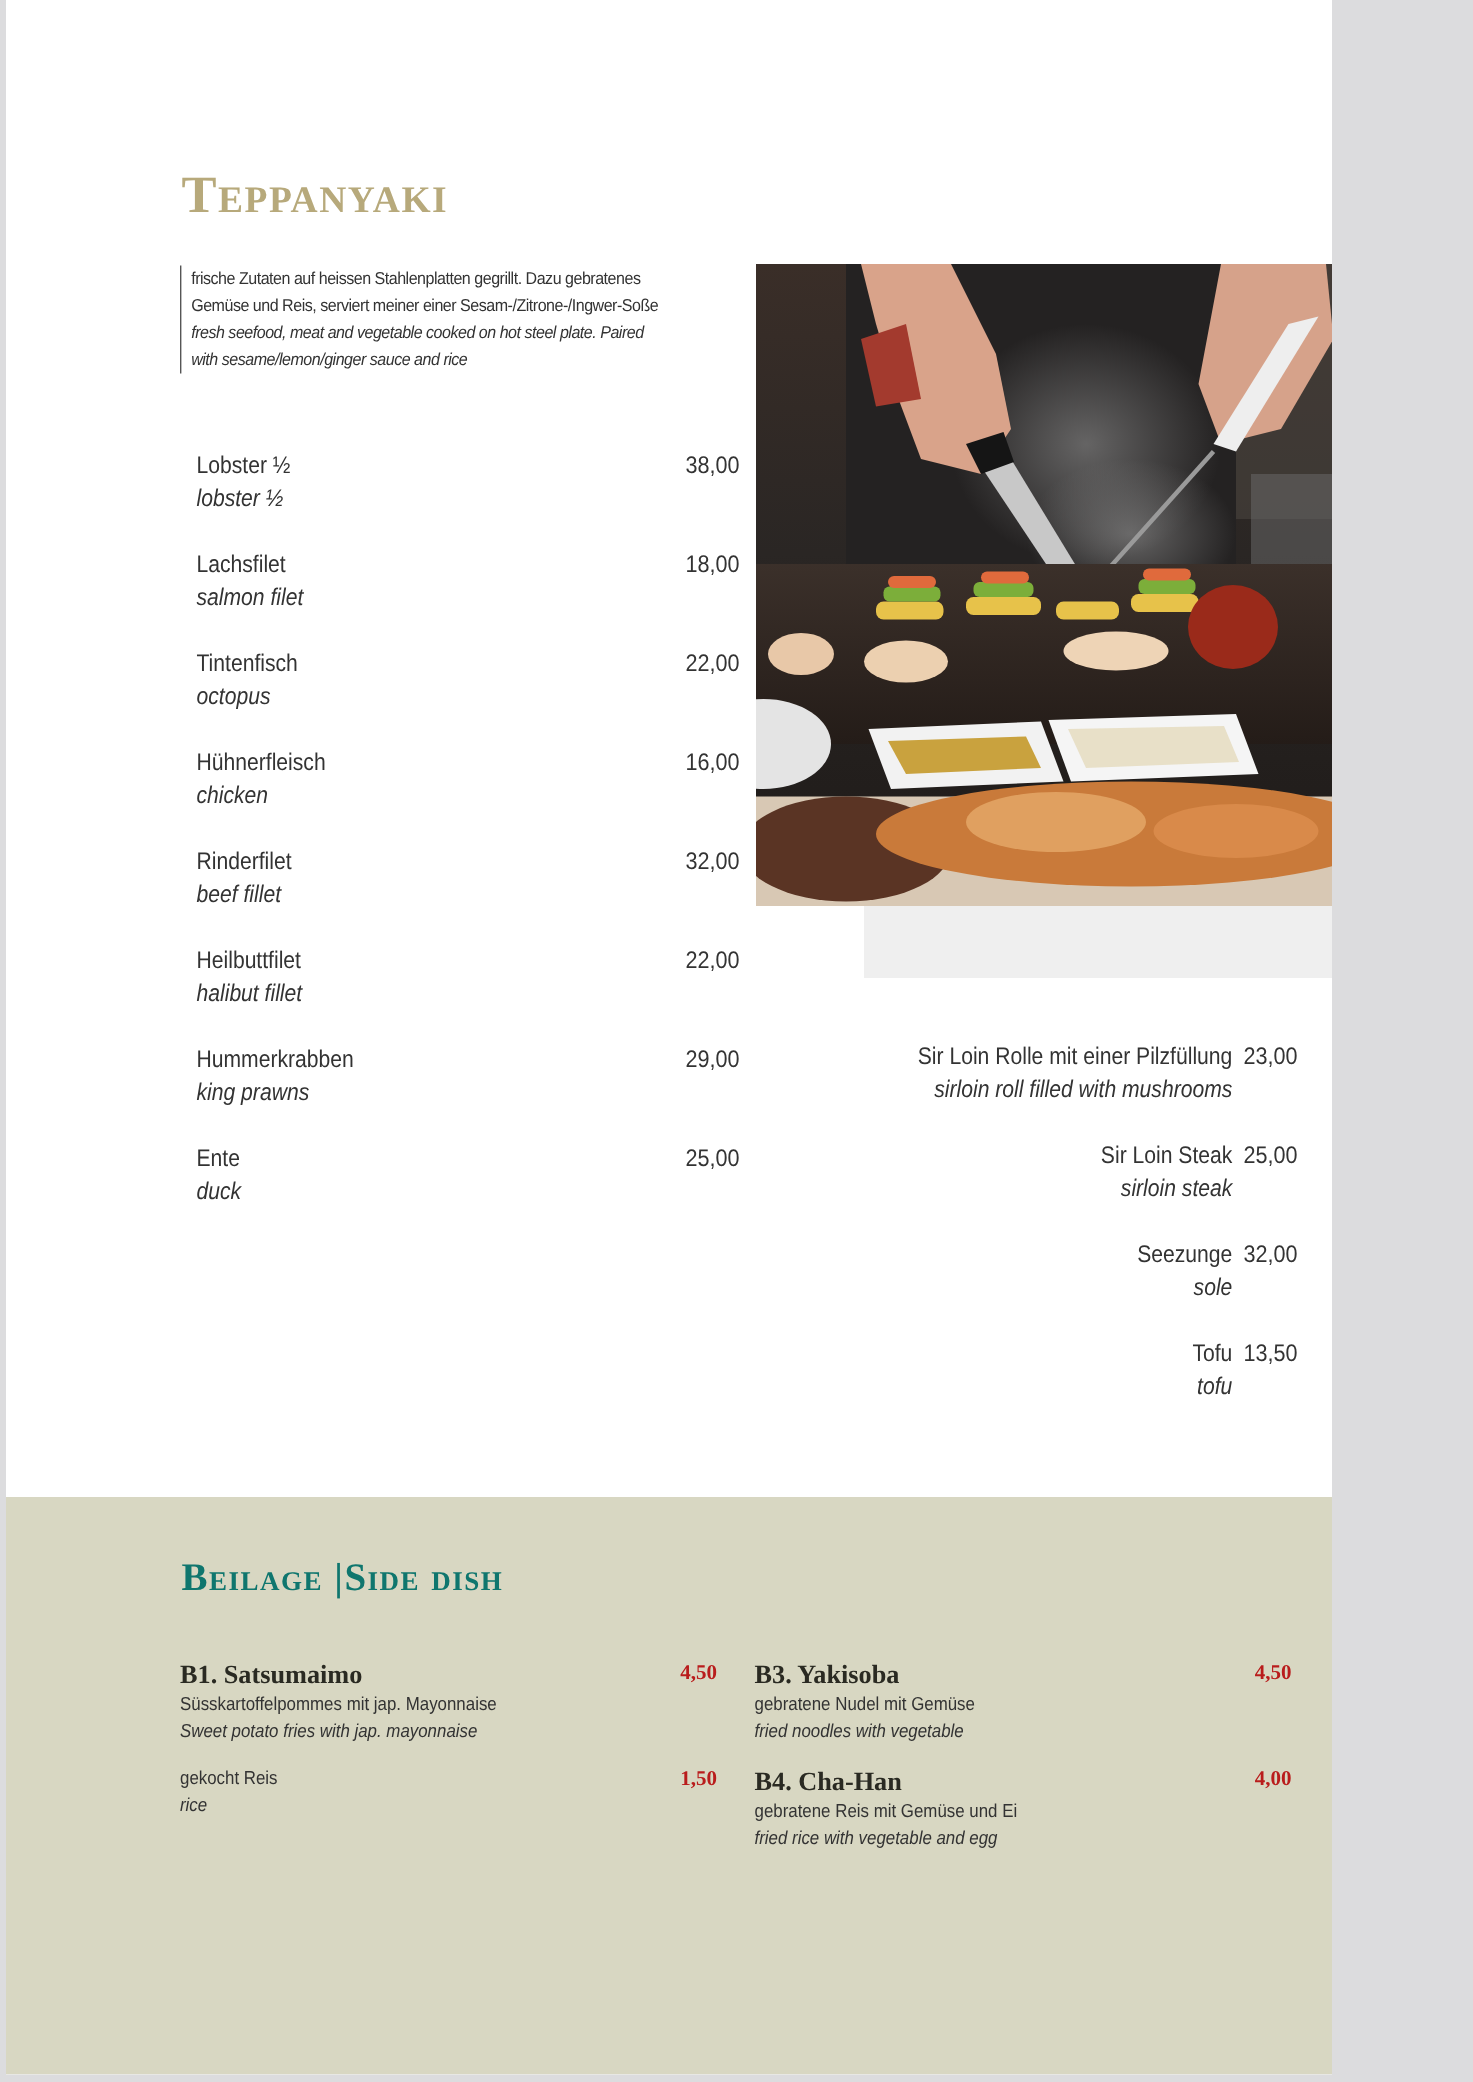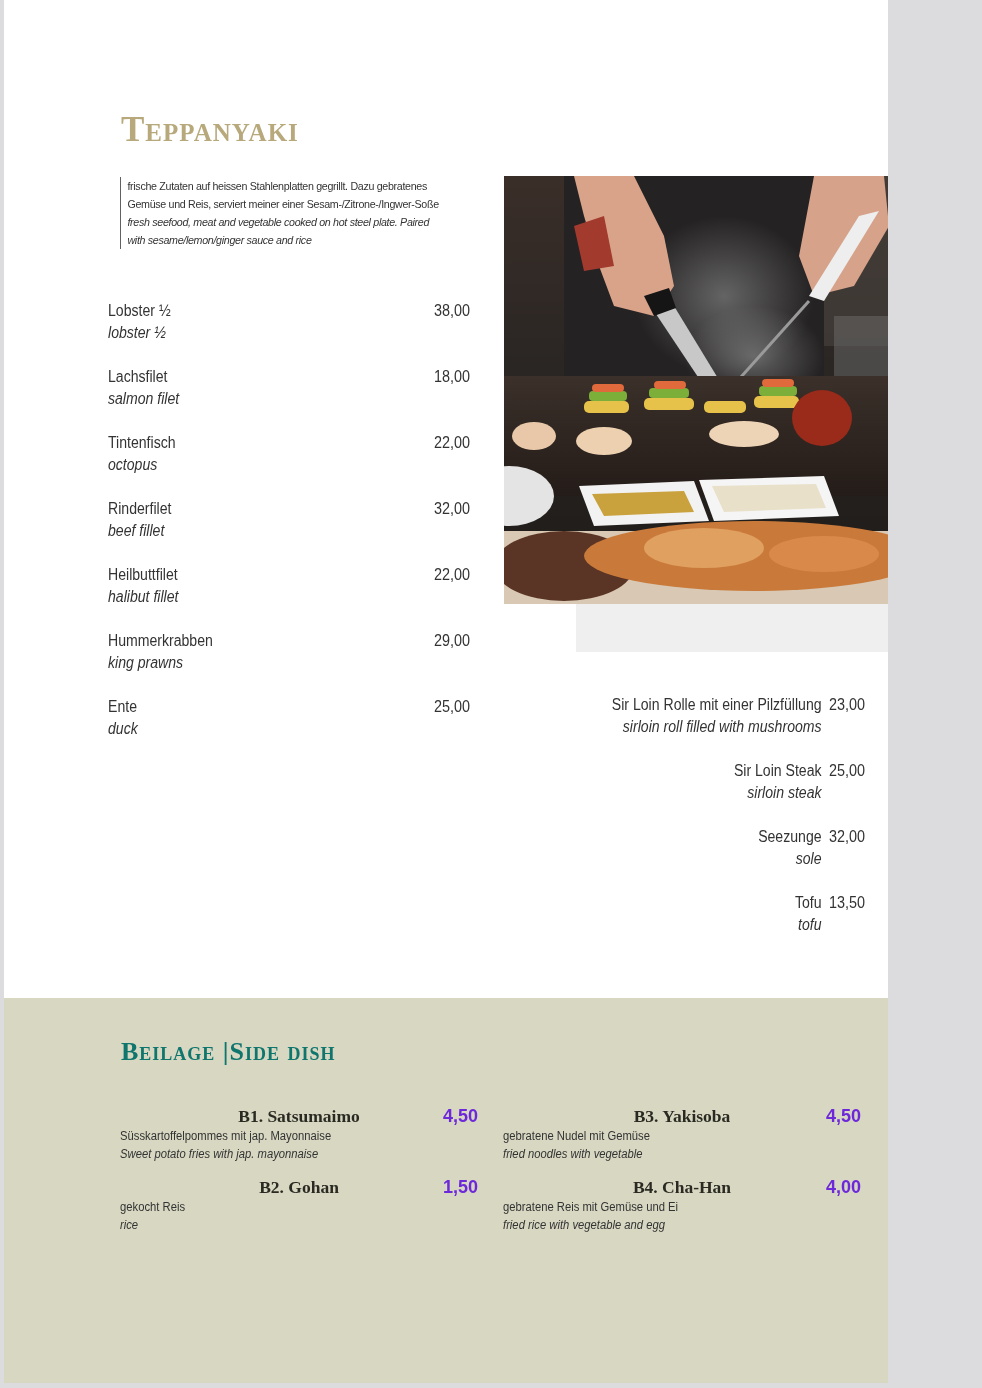--- a/index.html
+++ b/index.html
@@ -28,21 +28,21 @@
     .gray-block {
       position: absolute; left: 572px; top: 448px; width: 420px; height: 204px;
       background: #efefef;
     }
     .photo {
       position: absolute; left: 500px; top: 176px; width: 430px; height: 428px;
       overflow: hidden; background: #2a2421;
     }
 
     .col { position: absolute; }
-    .col-left { left: 104px; top: 300px; width: 362px; }
+    .col-left { left: 127px; top: 300px; width: 362px; }
     .col-right { left: 499px; top: 694px; width: 362px; text-align: right; }
     .item { position: relative; height: 66px; }
     .item .de {
       font-size: 16px; color: #333; line-height: 22px;
       transform: scaleX(0.88); transform-origin: left top; white-space: nowrap;
     }
     .item .en {
       font-size: 16px; color: #333; font-style: italic; line-height: 22px;
       transform: scaleX(0.88); transform-origin: left top; white-space: nowrap;
     }
@@ -61,26 +61,26 @@
       font-family: "Liberation Serif", serif; color: #0f766e;
       font-size: 26px; letter-spacing: 1px; font-variant: small-caps;
       line-height: 1; white-space: nowrap;
     }
     .side-col { position: absolute; width: 358px; }
     .side-col.left { left: 116px; top: 107px; }
     .side-col.right { left: 499px; top: 107px; }
     .side-item { position: relative; height: 71px; }
     .side-item .name {
       font-family: "Liberation Serif", serif; font-weight: bold;
-      font-size: 17.5px; color: #2a2a22; line-height: 22px; text-align: center;
+      font-size: 17.5px; color: #2a2a22; line-height: 22px;
     }
     .side-item .price {
       position: absolute; right: 0; top: 0;
-      font-family: Liberation Sans, sans-serif; font-weight: bold;
-      font-size: 18px; color: #6d28d9; line-height: 22px;
+      font-family: Liberation Serif, serif; font-weight: bold;
+      font-size: 14px; color: #b91c1c; line-height: 22px;
     }
     .side-item .de, .side-item .en {
       font-size: 12.5px; color: #333; line-height: 18px;
       transform: scaleX(0.9); transform-origin: left top; white-space: nowrap;
     }
     .side-item .en { font-style: italic; }
   </style>
 </head>
 <body>
 
@@ -181,20 +181,25 @@
       <div class="de">Lachsfilet</div>
       <div class="en">salmon filet</div>
       <div class="price">18,00</div>
     </div>
     <div class="item">
       <div class="de">Tintenfisch</div>
       <div class="en">octopus</div>
       <div class="price">22,00</div>
     </div>
     <div class="item">
+      <div class="de">Hühnerfleisch</div>
+      <div class="en">chicken</div>
+      <div class="price">16,00</div>
+    </div>
+    <div class="item">
       <div class="de">Rinderfilet</div>
       <div class="en">beef fillet</div>
       <div class="price">32,00</div>
     </div>
     <div class="item">
       <div class="de">Heilbuttfilet</div>
       <div class="en">halibut fillet</div>
       <div class="price">22,00</div>
     </div>
     <div class="item">
@@ -236,21 +241,20 @@
     <h2 class="side-title">Beilage |Side dish</h2>
 
     <div class="side-col left">
       <div class="side-item">
         <div class="name">B1. Satsumaimo</div>
         <div class="price">4,50</div>
         <div class="de">Süsskartoffelpommes mit jap. Mayonnaise</div>
         <div class="en">Sweet potato fries with jap. mayonnaise</div>
       </div>
       <div class="side-item">
-        <div class="name">B2. Gohan</div>
         <div class="price">1,50</div>
         <div class="de">gekocht Reis</div>
         <div class="en">rice</div>
       </div>
     </div>
 
     <div class="side-col right">
       <div class="side-item">
         <div class="name">B3. Yakisoba</div>
         <div class="price">4,50</div>

